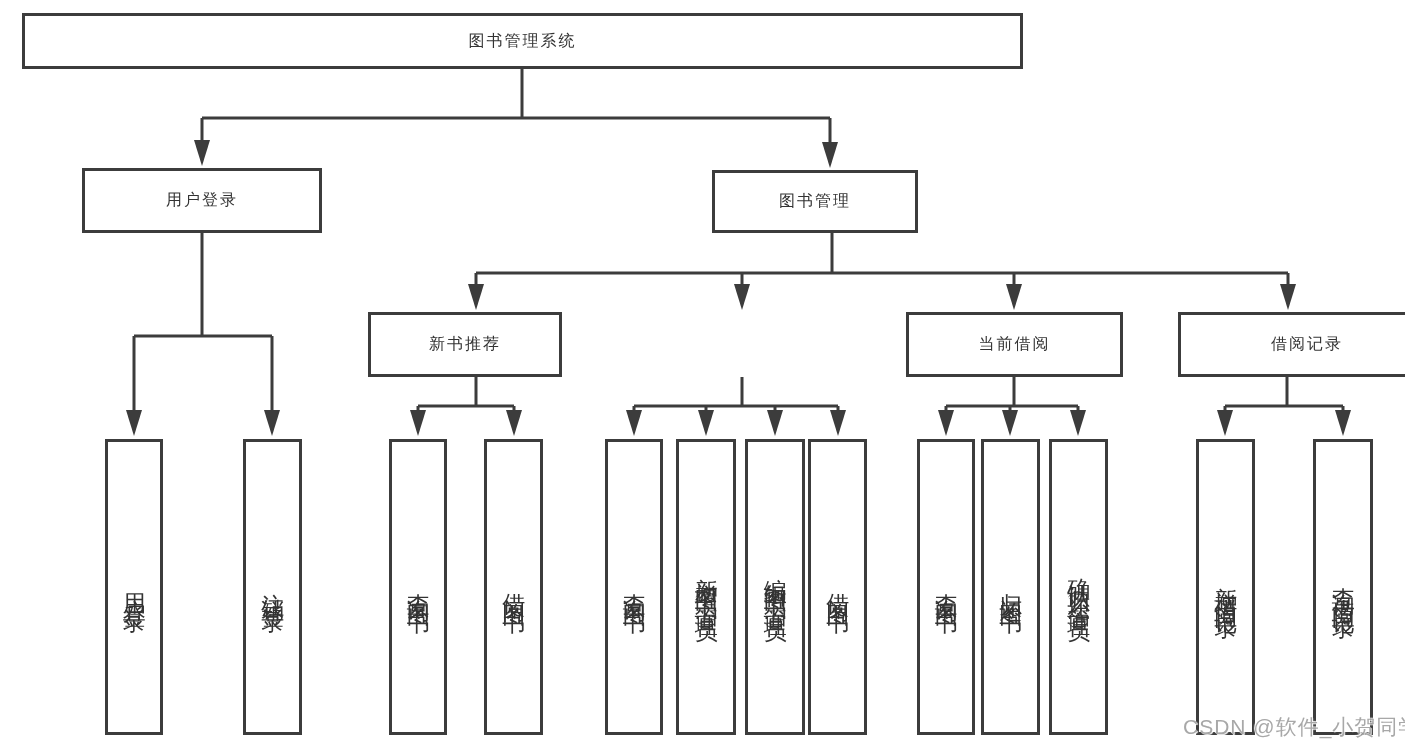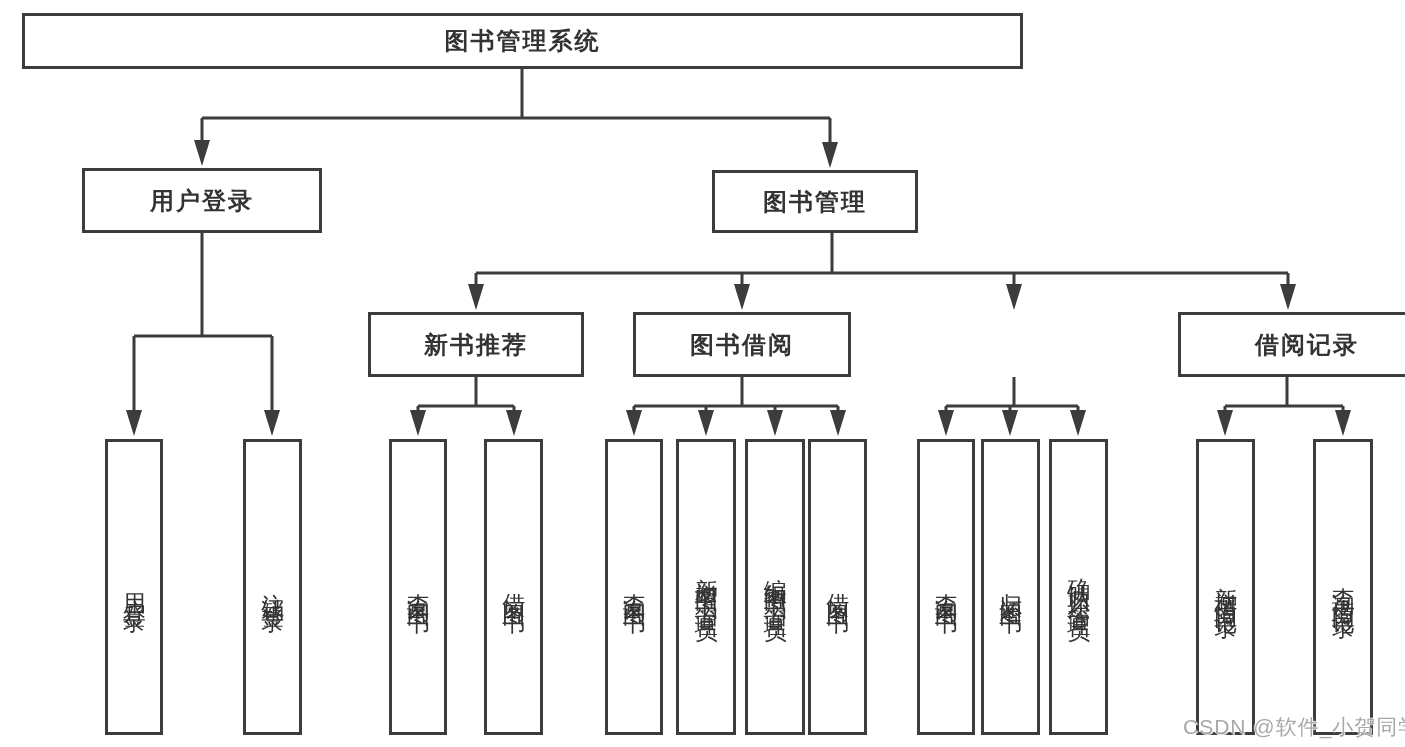--- a/index.html
+++ b/index.html
@@ -15,23 +15,22 @@
   svg.connectors polygon{fill:var(--line,#3c3c3c);}
   .node{
     position:absolute;
     box-sizing:border-box;
     background:#fff;
     border:3px solid var(--line,#3c3c3c);
     display:flex;align-items:center;justify-content:center;
     color:var(--text,#333);
   }
   .hnode span{
-    font-size:24px;letter-spacing:2px;white-space:nowrap;
+    font-size:16px;letter-spacing:2px;white-space:nowrap;
     color:var(--text,#333);
-    font-weight:bold;
   }
   .vnode span{
     writing-mode:vertical-rl;
     text-orientation:mixed;
     font-size:23px;letter-spacing:6px;line-height:1.1;
     color:var(--text,#333);
   }
   .watermark{
     position:absolute;left:1183px;top:713px;
     font-size:21px;letter-spacing:1px;white-space:nowrap;
@@ -81,25 +80,25 @@
     <span>图书管理系统</span>
   </div>
 
   <div class="node hnode" style="left:82px;top:168px;width:240px;height:65px">
     <span>用户登录</span>
   </div>
   <div class="node hnode" style="left:712px;top:170px;width:206px;height:63px">
     <span>图书管理</span>
   </div>
 
-  <div class="node hnode" style="left:368px;top:312px;width:216px;height:65px">
+  <div class="node hnode" style="left:368px;top:312px;width:194px;height:65px">
     <span>新书推荐</span>
   </div>
-  <div class="node hnode" style="left:633px;top:312px;width:218px;height:65px">
-    <span>图书借阅</span>
+  <div class="node hnode" style="left:906px;top:312px;width:217px;height:65px">
+    <span>当前借阅</span>
   </div>
   <div class="node hnode" style="left:1178px;top:312px;width:258px;height:65px">
     <span>借阅记录</span>
   </div>
 
   <div class="node vnode" style="left:105px;top:439px;width:58px;height:296px">
     <span>用户登录</span>
   </div>
   <div class="node vnode" style="left:243px;top:439px;width:59px;height:296px">
     <span>注销登录</span>

